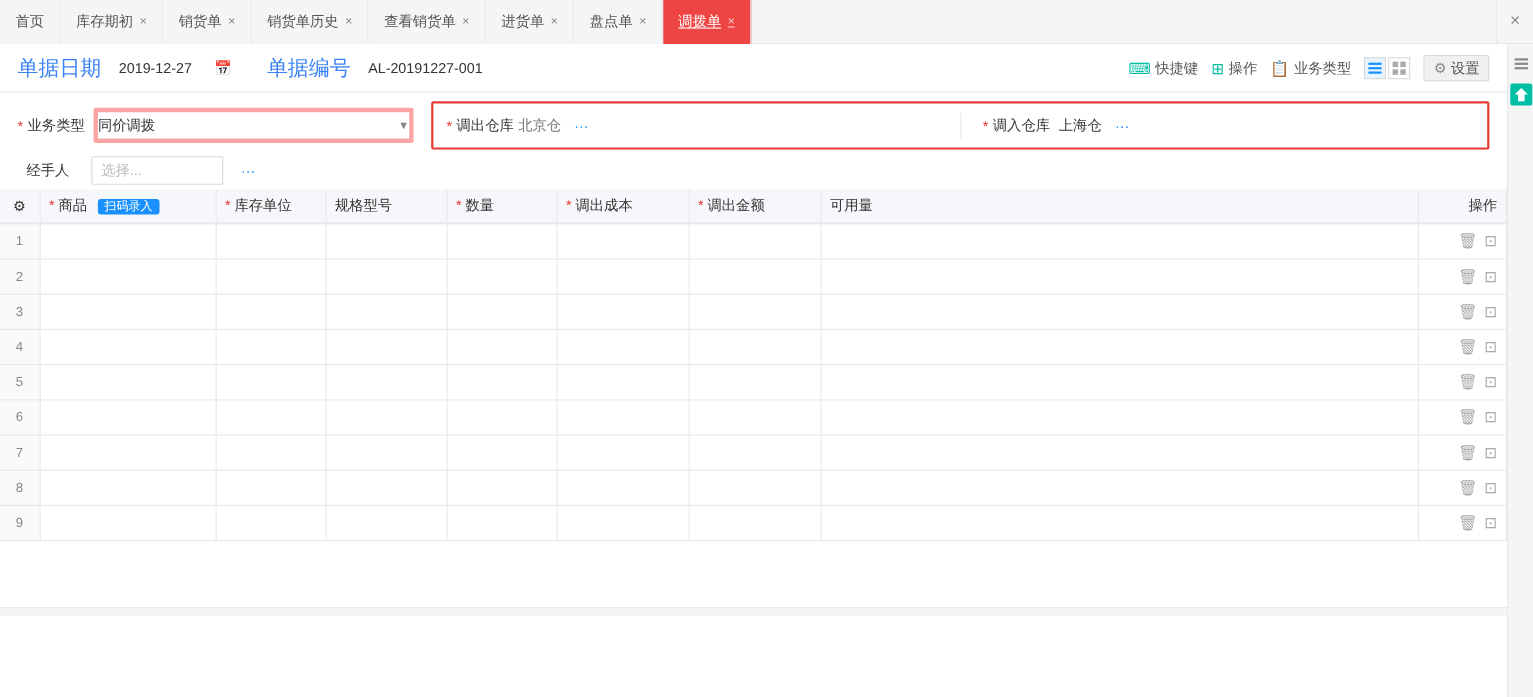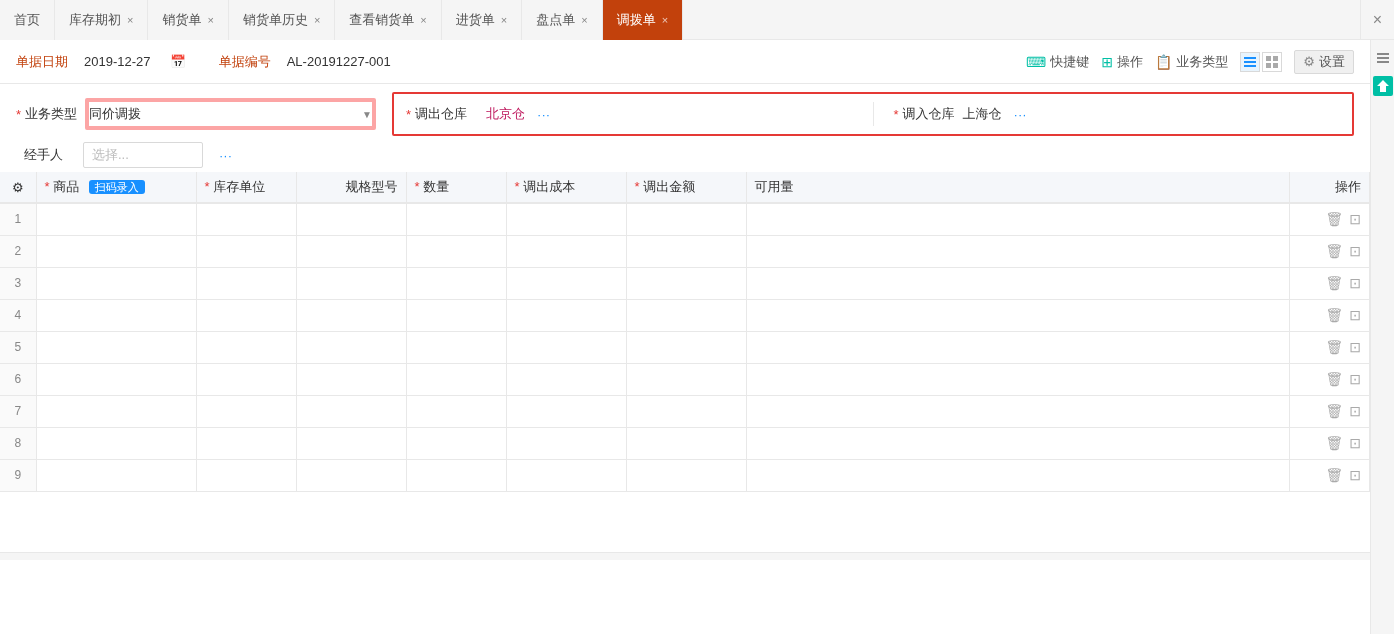--- a/index.html
+++ b/index.html
@@ -11,39 +11,39 @@
       border-bottom: 1px solid #e8e8e8; background: #f5f5f5;
       padding: 0 0; position: relative;
     }
     .tab-item {
       display: flex; align-items: center; height: 40px;
       padding: 0 14px; cursor: pointer; font-size: 13px; color: #555;
       border-right: 1px solid #e8e8e8; background: #f5f5f5;
       white-space: nowrap; position: relative;
     }
     .tab-item.active {
-      background: #c2410c; color: #fff;
+      background: #ef4444; color: #fff; text-decoration: underline;
     }
     .tab-item .tab-close {
       margin-left: 6px; font-size: 11px; cursor: pointer; opacity: 0.7;
     }
     .tab-item.active .tab-close { color: #fff; }
     .window-close {
       margin-left: auto; padding: 0 12px; height: 40px; display: flex; align-items: center;
       cursor: pointer; font-size: 16px; color: #888;
       border-left: 1px solid #e8e8e8;
     }
 
     
     .toolbar {
       display: flex; align-items: center; height: 44px;
       padding: 0 16px; border-bottom: 1px solid #e8e8e8; background: #fff;
     }
     .toolbar-left { display: flex; align-items: center; gap: 16px; }
-    .field-label { color: #c2410c; font-size: 13px; }
+    .field-label { color: #3b82f6; font-size: 19px; }
     .field-value { color: #333; font-size: 13px; }
     .calendar-icon { color: #00bfa5; margin-left: 4px; cursor: pointer; }
     .toolbar-right {
       margin-left: auto; display: flex; align-items: center; gap: 12px; color: #555; font-size: 13px;
     }
     .toolbar-btn {
       display: flex; align-items: center; gap: 4px; cursor: pointer; color: #555;
     }
     .toolbar-btn .icon-sym { font-size: 14px; color: #00bfa5; }
     .settings-btn {
@@ -178,21 +178,21 @@
           <span>同价调拨</span>
           <span style="color:#888; font-size:10px;">▼</span>
         </div>
       </div>
 
       <div style="flex:1; border:2px solid #e53935; border-radius:2px; display:flex; align-items:center; padding:8px 12px; gap:0; min-height:44px;">
 
         <div style="display:flex; align-items:center; gap:4px; flex:1;">
           <span style="color:#e53935;">*</span>
           <span>调出仓库</span>
-          <span style="color:#be185d; margin-left:15px;">北京仓</span>
+          <span style="color:#737373; margin-left:0;">北京仓</span>
           <span style="color:#1890ff; font-size:13px; margin-left:8px; cursor:pointer;">···</span>
         </div>
         <div style="width:1px; background:#e8e8e8; height:24px; margin:0 20px;"></div>
 
         <div style="display:flex; align-items:center; gap:4px; flex:1;">
           <span style="color:#e53935;">*</span>
           <span>调入仓库</span>
           <span style="color:#333; margin-left:4px;">上海仓</span>
           <span style="color:#1890ff; font-size:13px; margin-left:8px; cursor:pointer;">···</span>
         </div>
@@ -217,21 +217,21 @@
           </th>
           <th style="width:160px;">
             <span style="color:#e53935;">*</span>
             <span>商品</span>
             <span class="scan-btn">扫码录入</span>
           </th>
           <th style="width:100px;">
             <span style="color:#e53935;">*</span>
             <span>库存单位</span>
           </th>
-          <th style="width:110px;text-align:right;">
+          <th style="width:110px;">
             <span>规格型号</span>
           </th>
           <th style="width:100px;">
             <span style="color:#e53935;">*</span>
             <span>数量</span>
           </th>
           <th style="width:120px;">
             <span style="color:#e53935;">*</span>
             <span>调出成本</span>
           </th>

